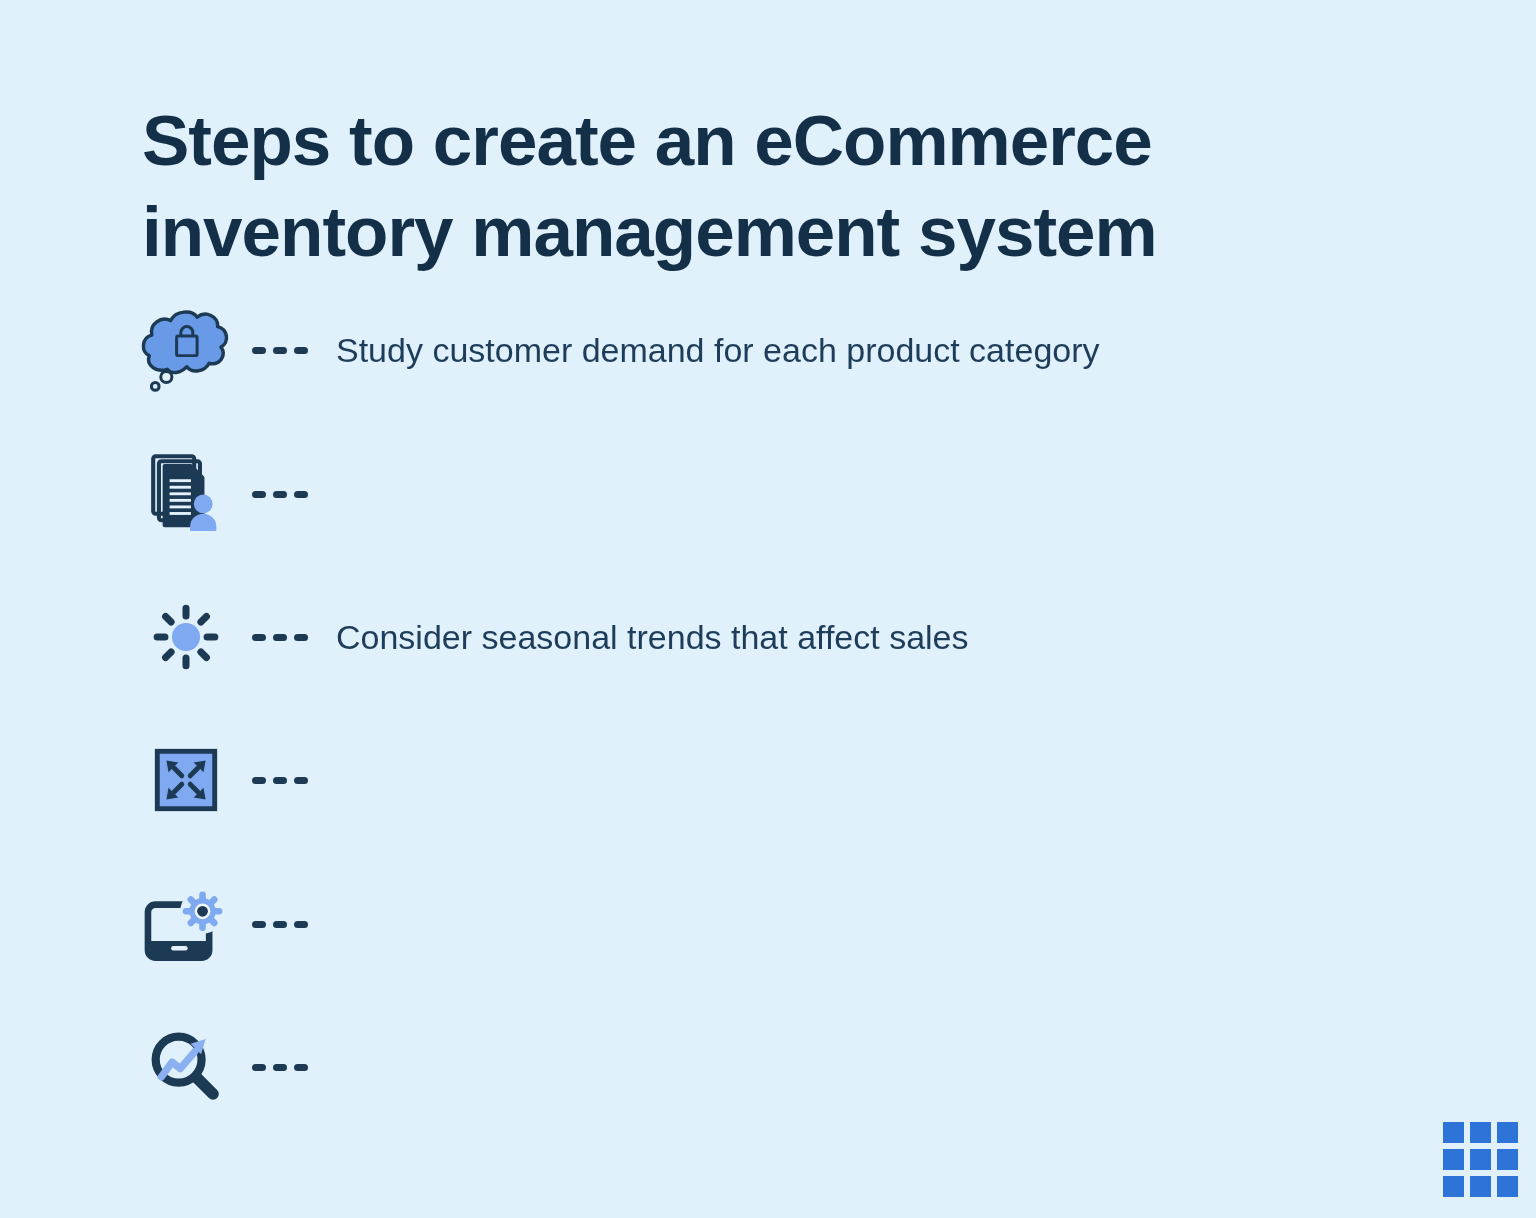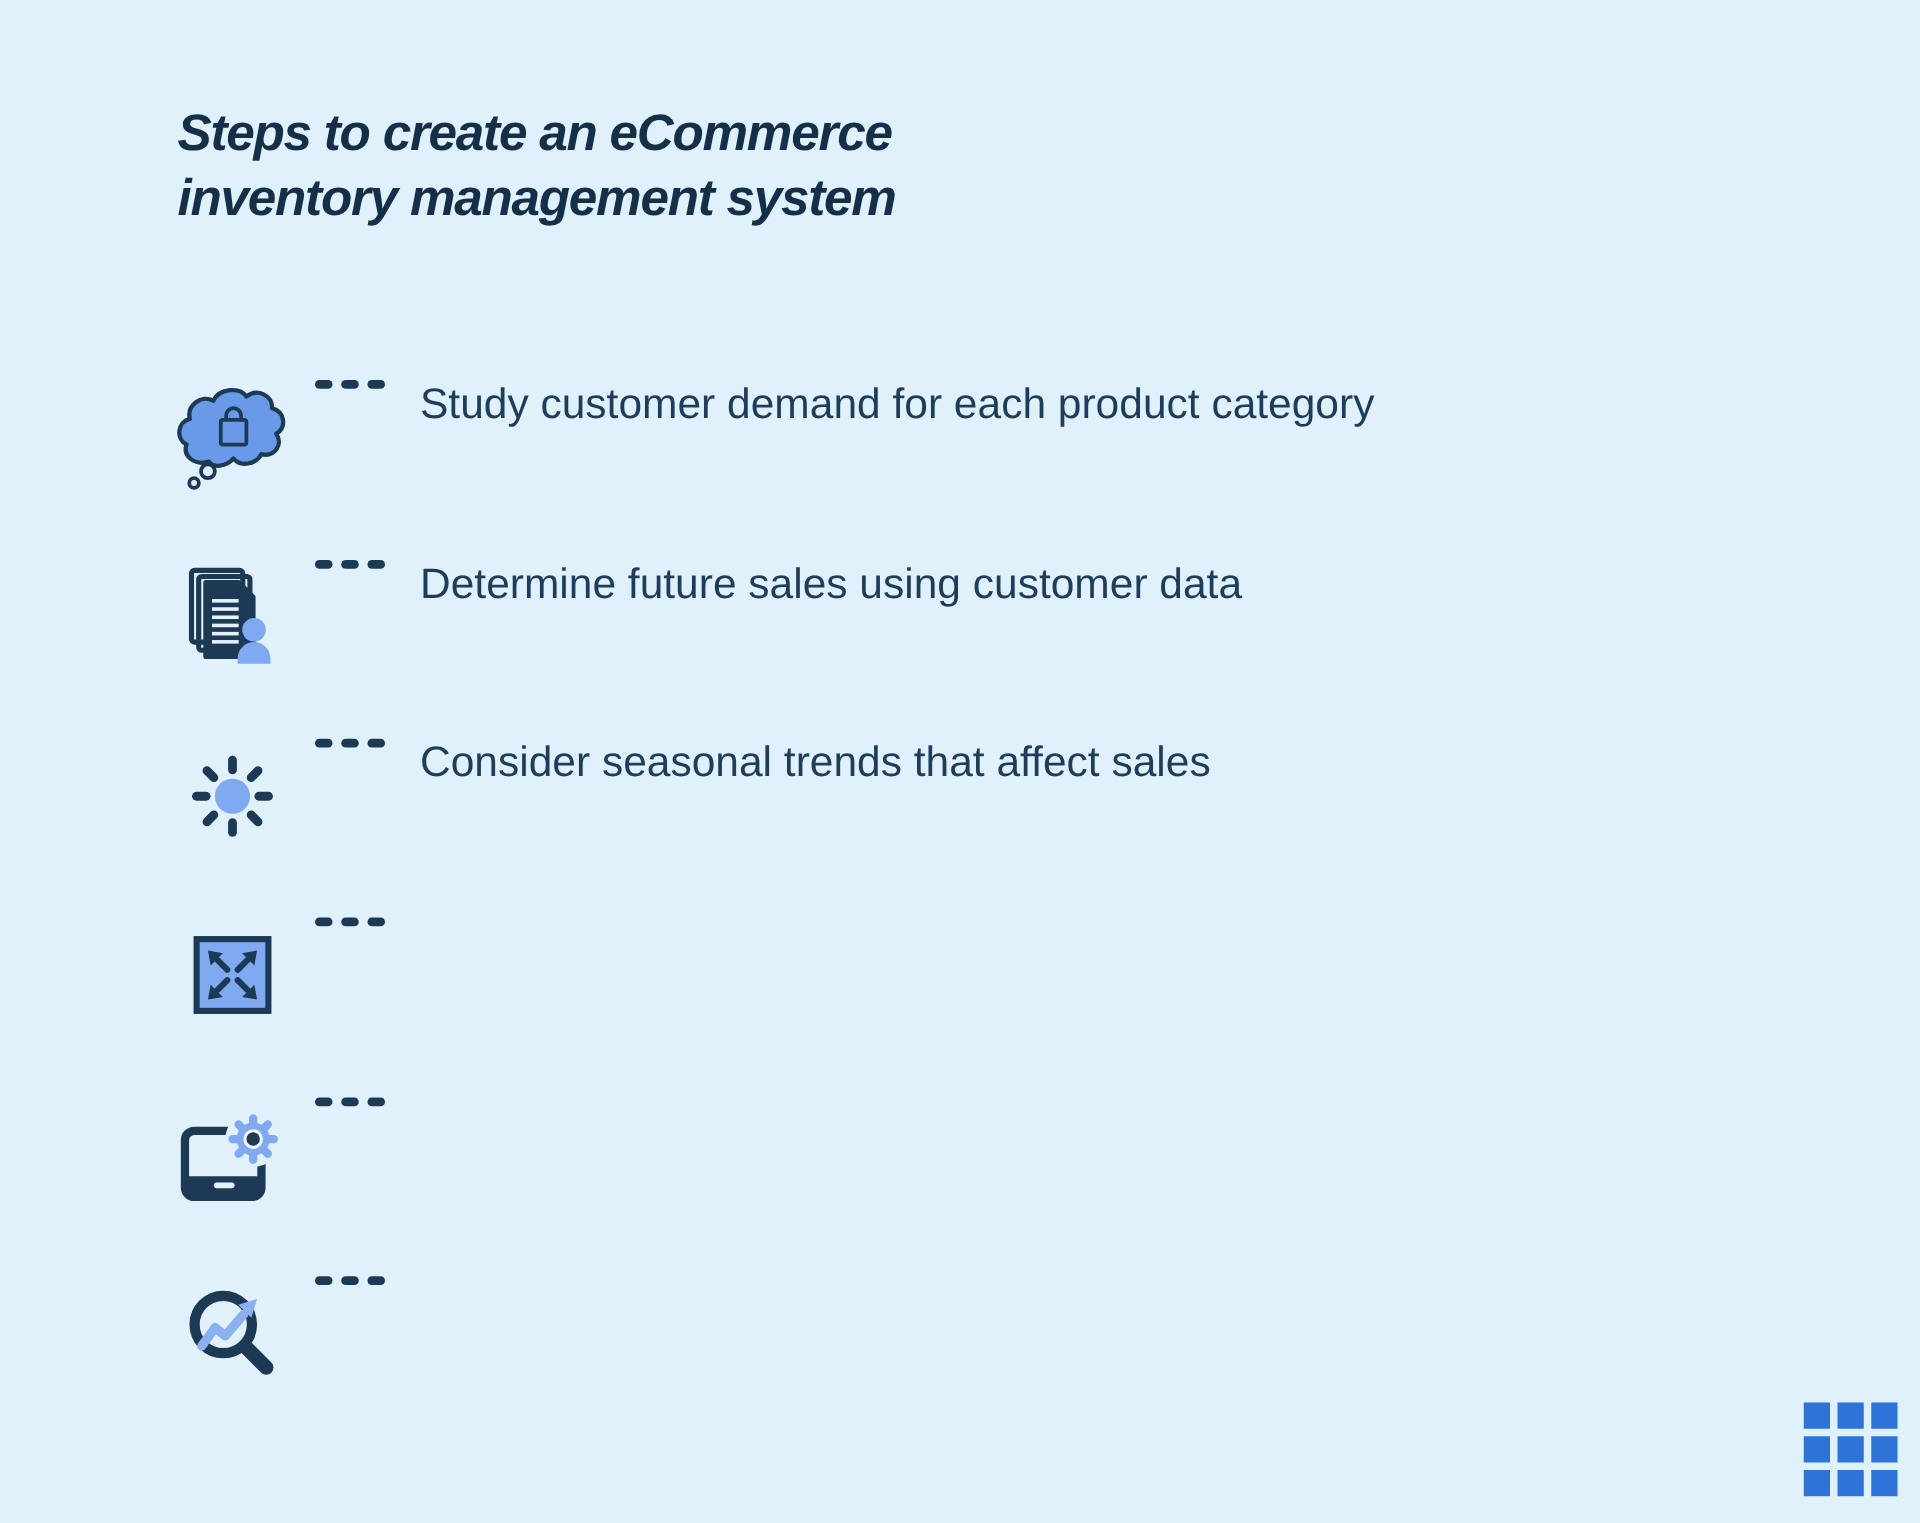--- a/index.html
+++ b/index.html
@@ -17,35 +17,35 @@
   html,body{width:1536px;height:1218px;}
   body{
     background:var(--bg);
     font-family:"Liberation Sans", sans-serif;
     position:relative;
     overflow:hidden;
   }
   .title{
     position:absolute;
     left:142px;
-    top:80px;
-    font-size:41px;
+    top:96px;
+    font-size:71px;
     font-weight:700;
     letter-spacing:-1px;
     line-height:1.28;
     color:var(--title);
     white-space:pre-line;
-    font-style:italic;
   }
   .row{
     position:absolute;
     left:136px;
     right:40px;
     height:92px;
     display:flex;
+    align-items:center;
   }
   .icon-box{
     width:100px;
     display:flex;
     justify-content:center;
     align-items:center;
     flex:0 0 100px;
   }
   .dashes{
     display:flex;
@@ -123,21 +123,20 @@
       <rect class="f-line" x="30" y="72" width="26" height="3.5"></rect>
       <circle class="f-light" cx="71" cy="62" r="11.5"></circle>
       <path class="f-light" d="M55 95 V90 A16 16 0 0 1 87 90 V95 Z"></path>
     </svg>
   </div>
   <div class="dashes">
       <span class="dash"></span>
       <span class="dash"></span>
       <span class="dash"></span>
     </div>
-  <div class="label">Determine future sales using customer data</div>
 </div>
 
 <div class="row" style="top:591px">
   <div class="icon-box">
     <svg width="78" height="78" viewBox="0 0 100 100">
       <circle class="f-light" cx="50" cy="50" r="18"></circle>
       <g stroke="var(--dark)" stroke-width="9" stroke-linecap="round">
         <line x1="50" y1="23" x2="50" y2="13"></line>
         <line x1="50" y1="77" x2="50" y2="87"></line>
         <line x1="23" y1="50" x2="13" y2="50"></line>

